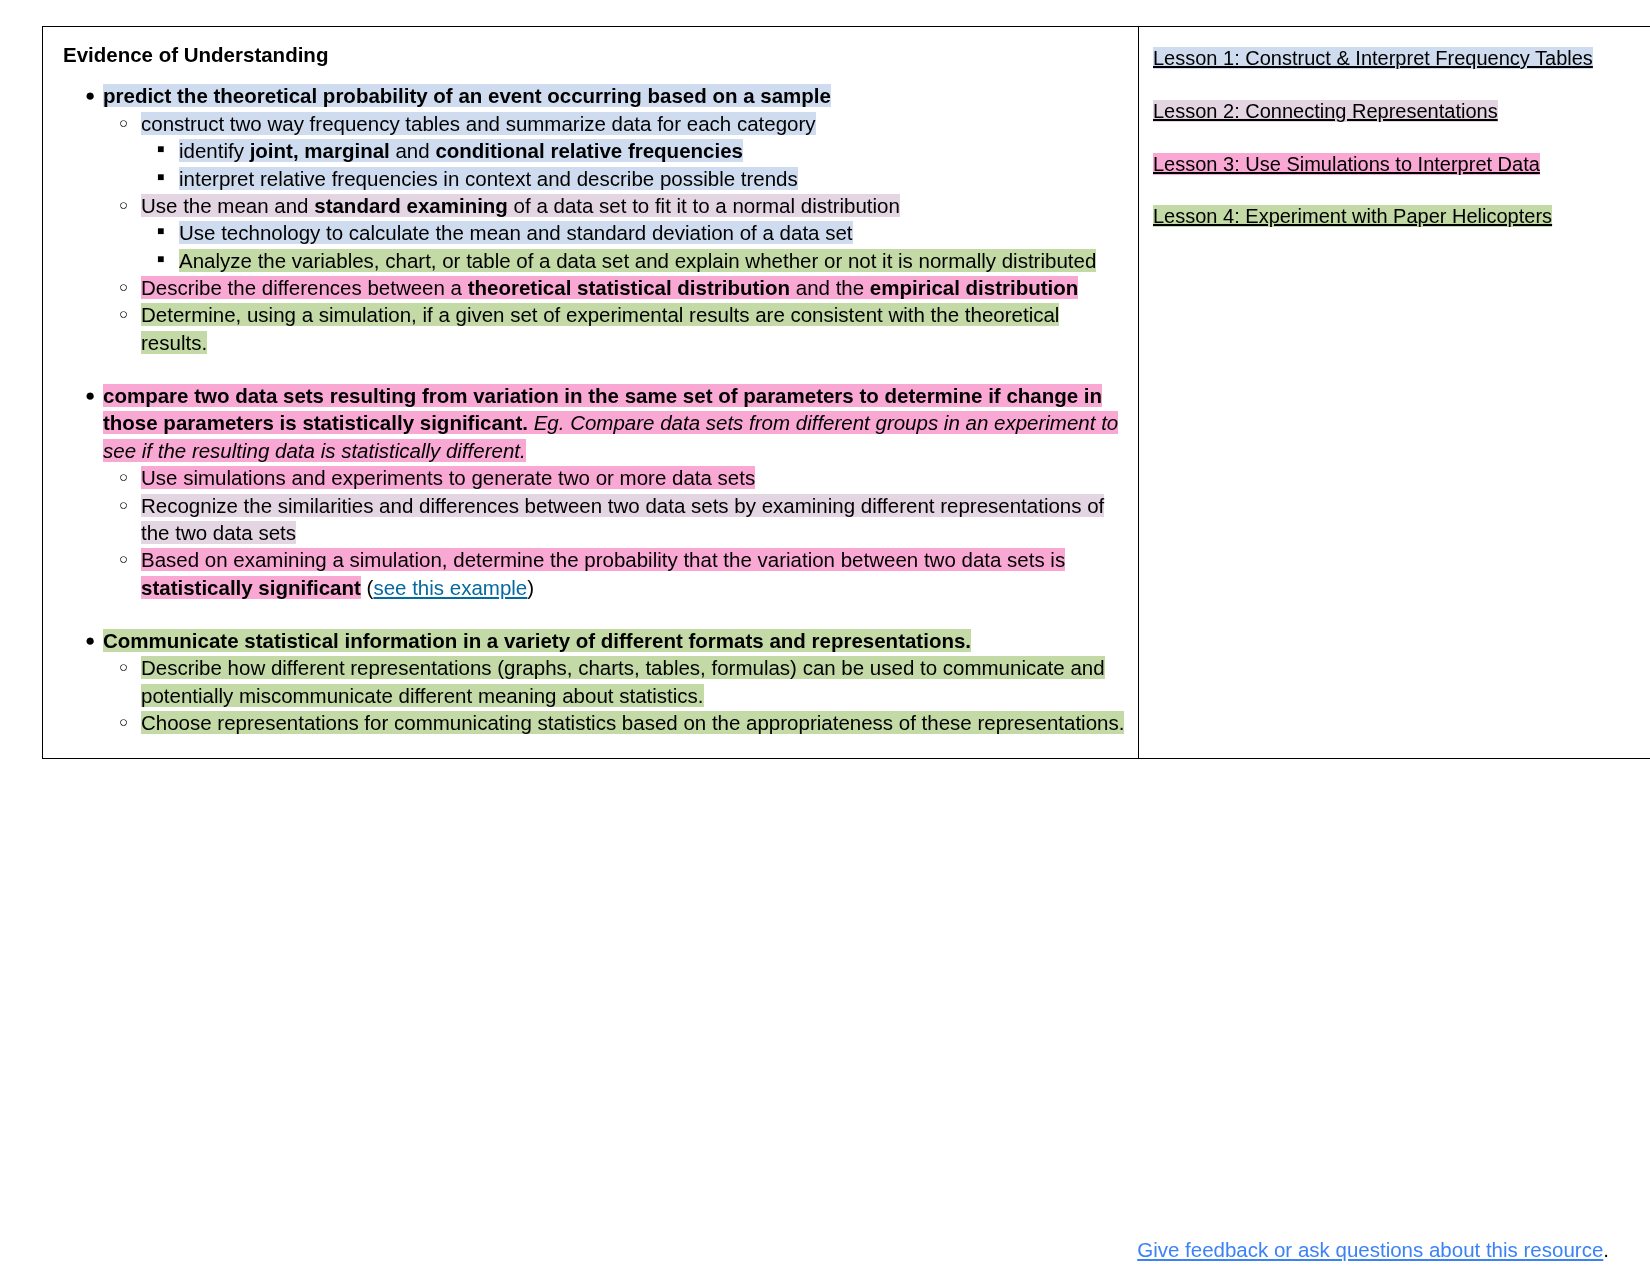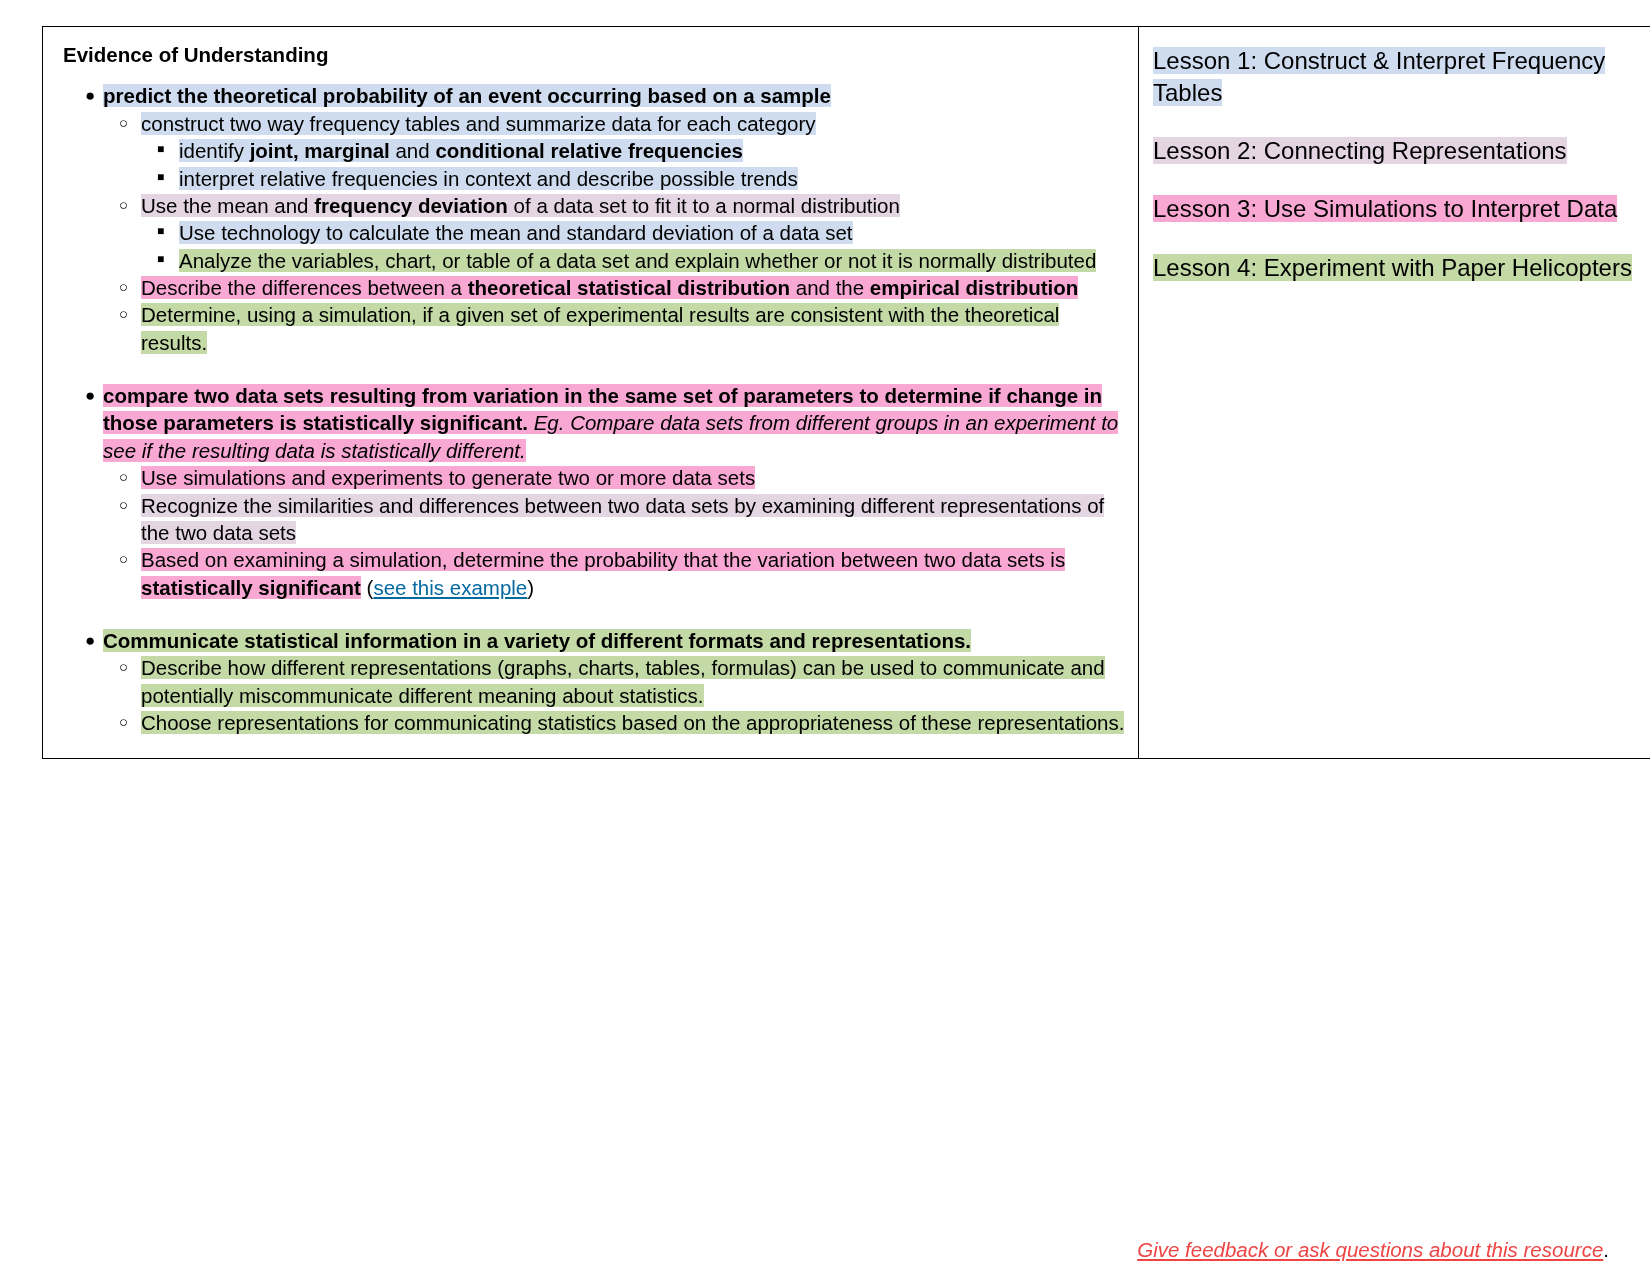--- a/index.html
+++ b/index.html
@@ -102,54 +102,55 @@
   .hl-green  { background-color: #c3d9a6; box-decoration-break: clone; -webkit-box-decoration-break: clone; }
   .hl-none   { background-color: transparent; }
 
   a.doclink {
     color: #0369a1;
     text-decoration: underline;
   }
 
   
   .lesson {
-    font-size: 24px;
+    font-size: 20px;
     line-height: 1.34;
     margin-bottom: 26px;
+    text-decoration: underline;
   }
   .lesson:last-child { margin-bottom: 0; }
 
   
   .footer {
     position: absolute;
     left: 0;
     top: 1237px;
     width: 1609px;
     text-align: right;
     font-size: 20.5px;
     line-height: 1.3;
   }
-  .footer a { color: #ef4444; text-decoration: underline; font-style: italic; }
+  .footer a { color: #3b82f6; text-decoration: underline; }
   .footer .dot { color: #000; }
 </style>
 </head>
 <body>
 
 <table class="doc-table">
   <tbody>
       <tr>
     <td class="col-left">
       <div class="section-title">Evidence of Understanding</div>
       <ul class="lvl1" id="outline-root">
             <li><span class="bullet-mark">●</span><span class="item-text"><span class="hl-blue"><b class="strong">predict the theoretical probability of an event occurring based on a sample</b></span></span><ul class="lvl2">
                 <li><span class="bullet-mark">○</span><span class="item-text"><span class="hl-blue">construct two way frequency tables and summarize data for each category</span></span><ul class="lvl3">
                     <li><span class="bullet-mark">■</span><span class="item-text"><span class="hl-blue">identify </span><span class="hl-blue"><b class="strong">joint, marginal</b></span><span class="hl-blue"> and </span><span class="hl-blue"><b class="strong">conditional relative frequencies</b></span></span></li>
                     <li><span class="bullet-mark">■</span><span class="item-text"><span class="hl-blue">interpret relative frequencies in context and describe possible trends</span></span></li>
                   </ul></li>
-                <li><span class="bullet-mark">○</span><span class="item-text"><span class="hl-mauve">Use the mean and </span><span class="hl-mauve"><b class="strong">frequency deviation</b></span><span class="hl-mauve"> of a data set to fit it to a normal distribution</span></span><ul class="lvl3">
+                <li><span class="bullet-mark">○</span><span class="item-text"><span class="hl-mauve">Use the mean and </span><span class="hl-mauve"><b class="strong">standard examining</b></span><span class="hl-mauve"> of a data set to fit it to a normal distribution</span></span><ul class="lvl3">
                     <li><span class="bullet-mark">■</span><span class="item-text"><span class="hl-blue">Use technology to calculate the mean and standard deviation of a data set</span></span></li>
                     <li><span class="bullet-mark">■</span><span class="item-text"><span class="hl-green">Analyze the variables, chart, or table of a data set and explain whether or not it is normally distributed</span></span></li>
                   </ul></li>
                 <li><span class="bullet-mark">○</span><span class="item-text"><span class="hl-peach">Describe the differences between a </span><span class="hl-peach"><b class="strong">theoretical statistical distribution</b></span><span class="hl-peach"> and the </span><span class="hl-peach"><b class="strong">empirical distribution</b></span></span></li>
                 <li><span class="bullet-mark">○</span><span class="item-text"><span class="hl-green">Determine, using a simulation, if a given set of experimental results are consistent with the theoretical results.</span></span></li>
               </ul></li>
             <li class="group-gap" style="padding: 0px;"></li>
             <li><span class="bullet-mark">●</span><span class="item-text"><span class="hl-peach"><b class="strong">compare two data sets resulting from variation in the same set of parameters to determine if change in those parameters is statistically significant.</b></span><span class="hl-peach"> </span><span class="hl-peach"><i class="em">Eg. Compare data sets from different groups in an experiment to see if the resulting data is statistically different.</i></span></span><ul class="lvl2">
                 <li><span class="bullet-mark">○</span><span class="item-text"><span class="hl-peach">Use simulations and experiments to generate two or more data sets</span></span></li>
                 <li><span class="bullet-mark">○</span><span class="item-text"><span class="hl-mauve">Recognize the similarities and differences between two data sets by examining different representations of the two data sets</span></span></li>

